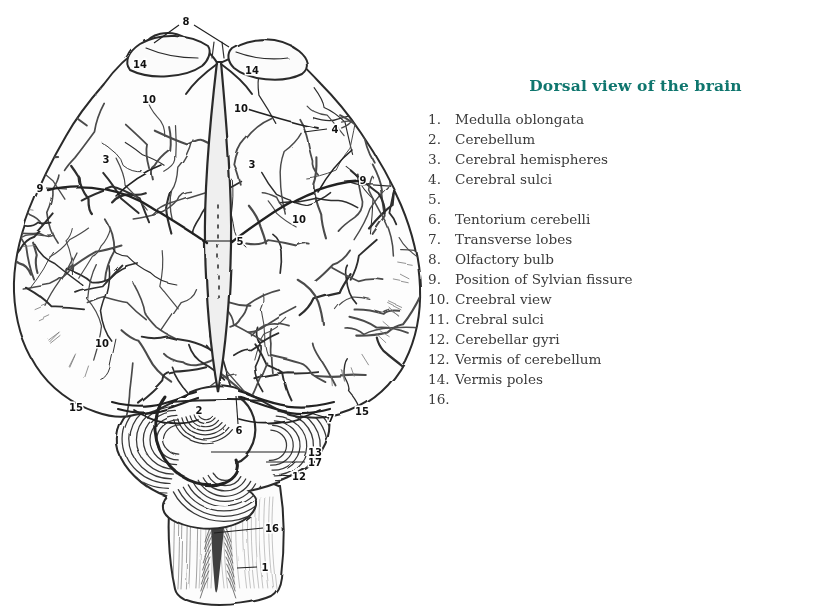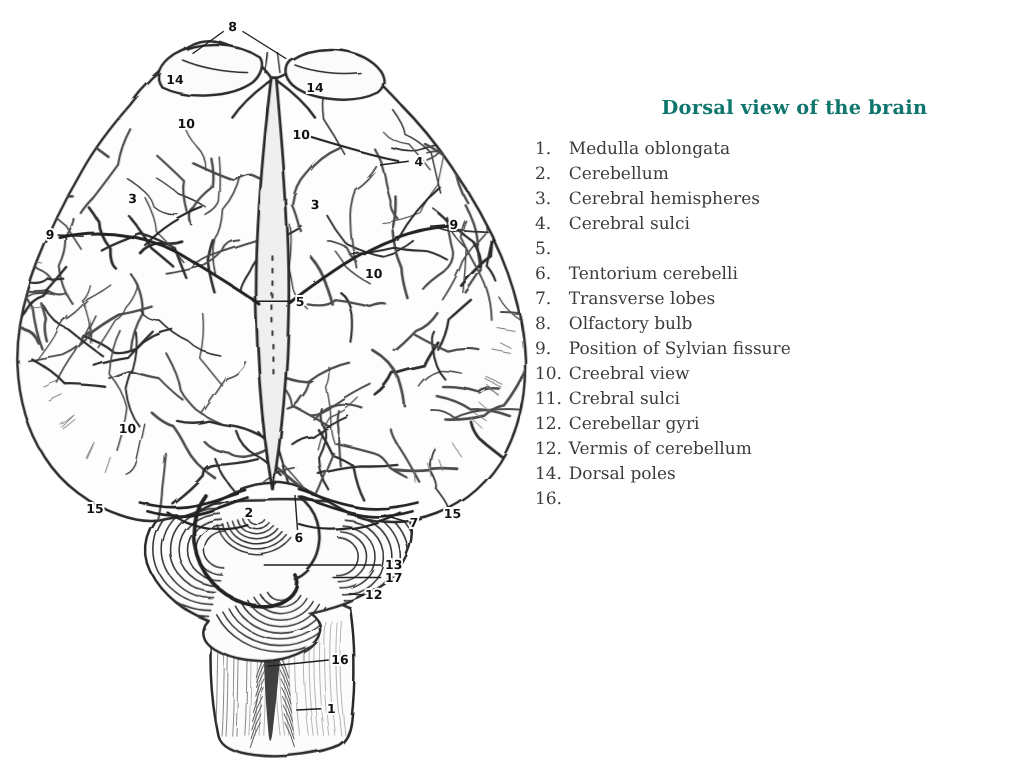--- a/index.html
+++ b/index.html
@@ -451,20 +451,20 @@
         <div class="row">
         <span class="num">12.</span>
         <span class="lbl">Cerebellar gyri</span>
       </div>
         <div class="row">
         <span class="num">12.</span>
         <span class="lbl">Vermis of cerebellum</span>
       </div>
         <div class="row">
         <span class="num">14.</span>
-        <span class="lbl">Dorsal poles</span>
+        <span class="lbl">Vermis poles</span>
       </div>
         <div class="row">
         <span class="num">16.</span>
       </div>
       </div>
   </div>
 </div>
 
 </body></html>

